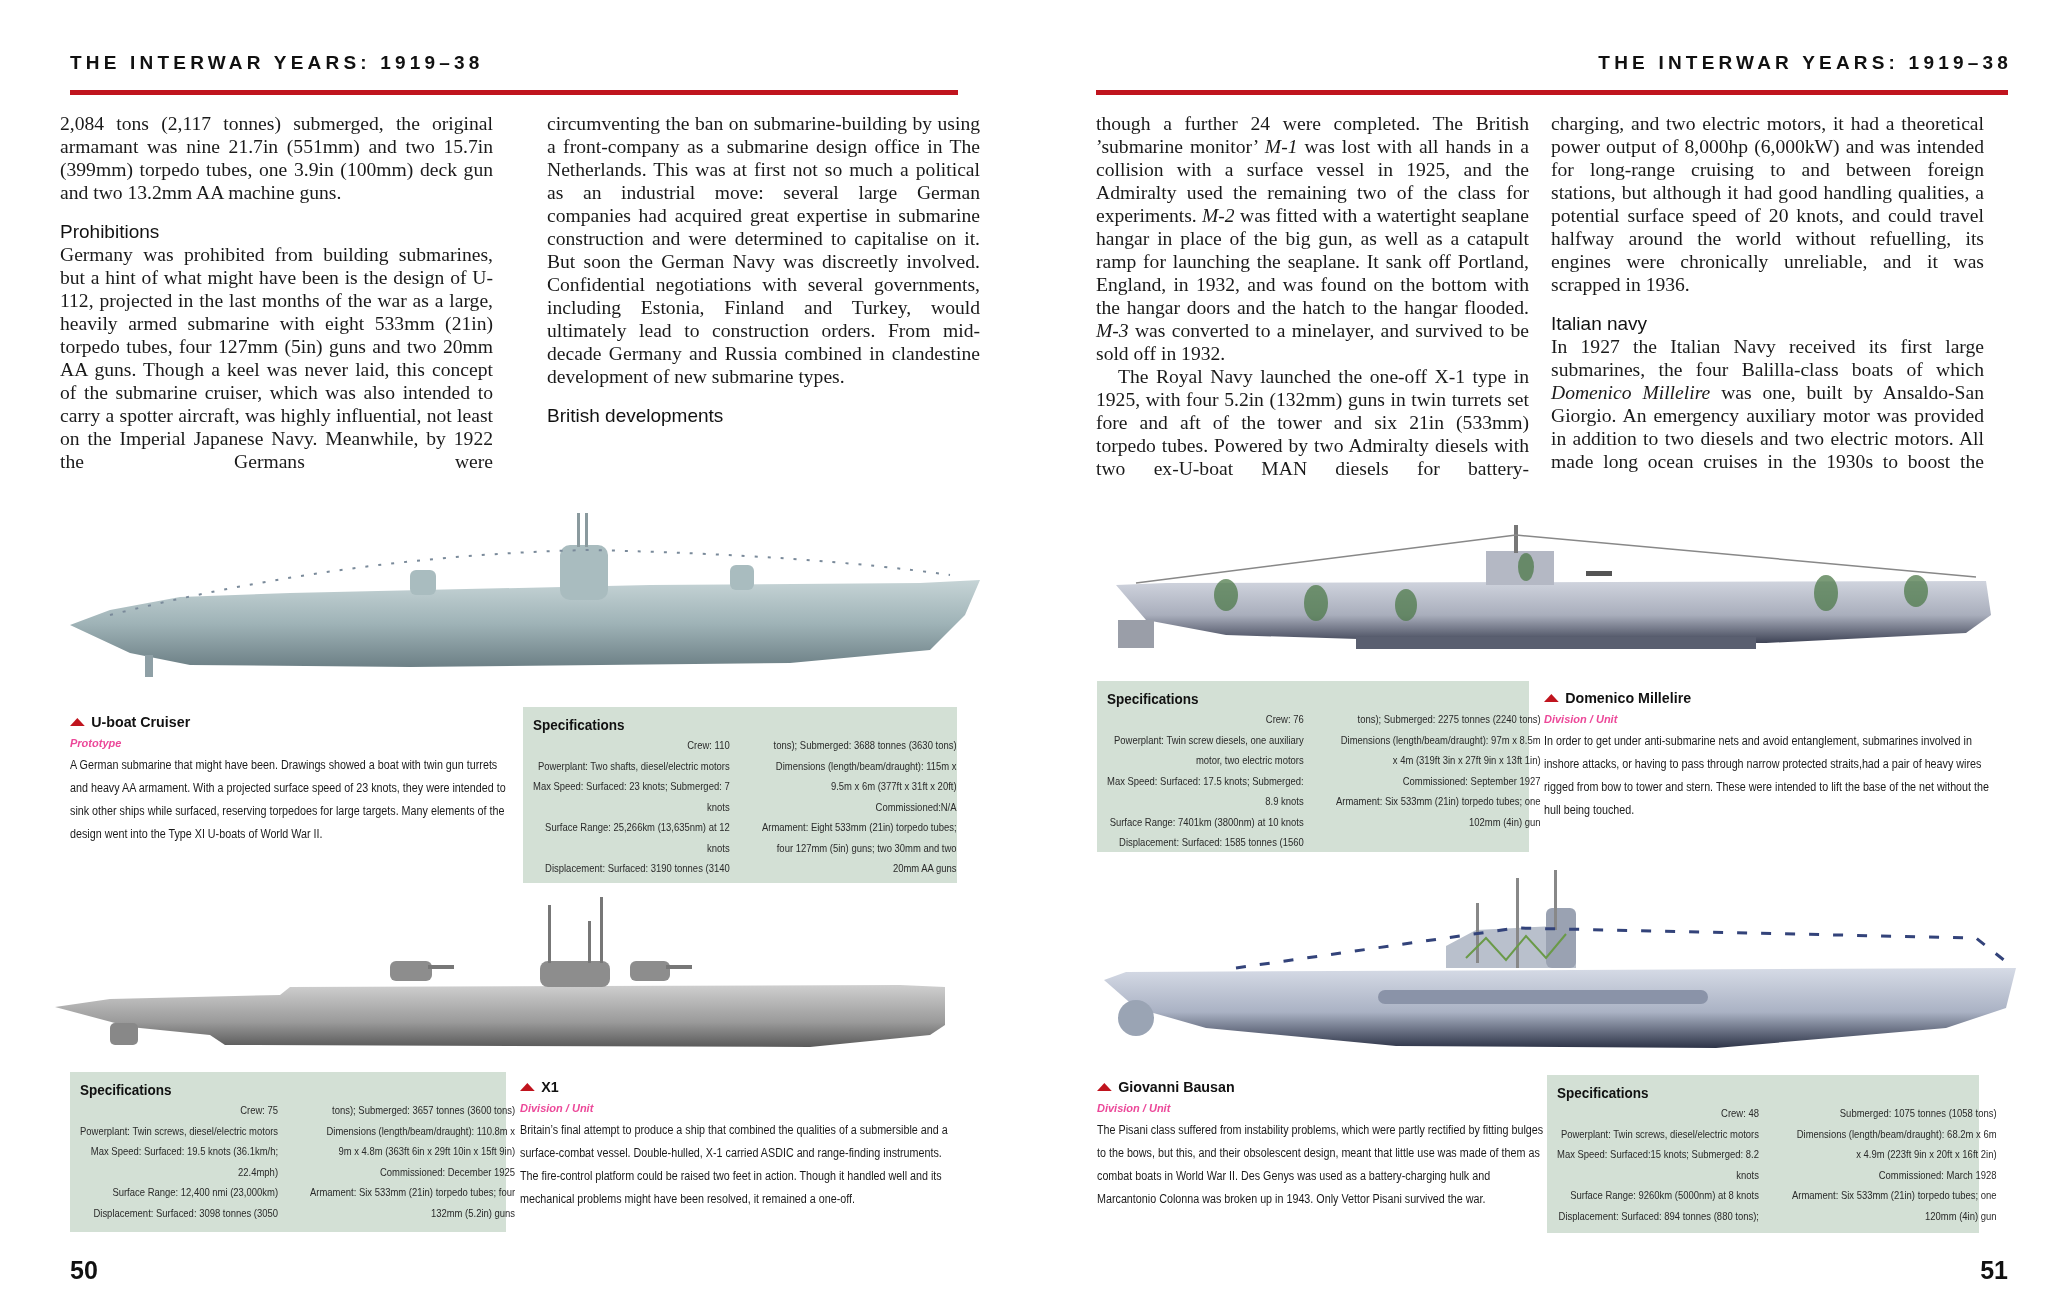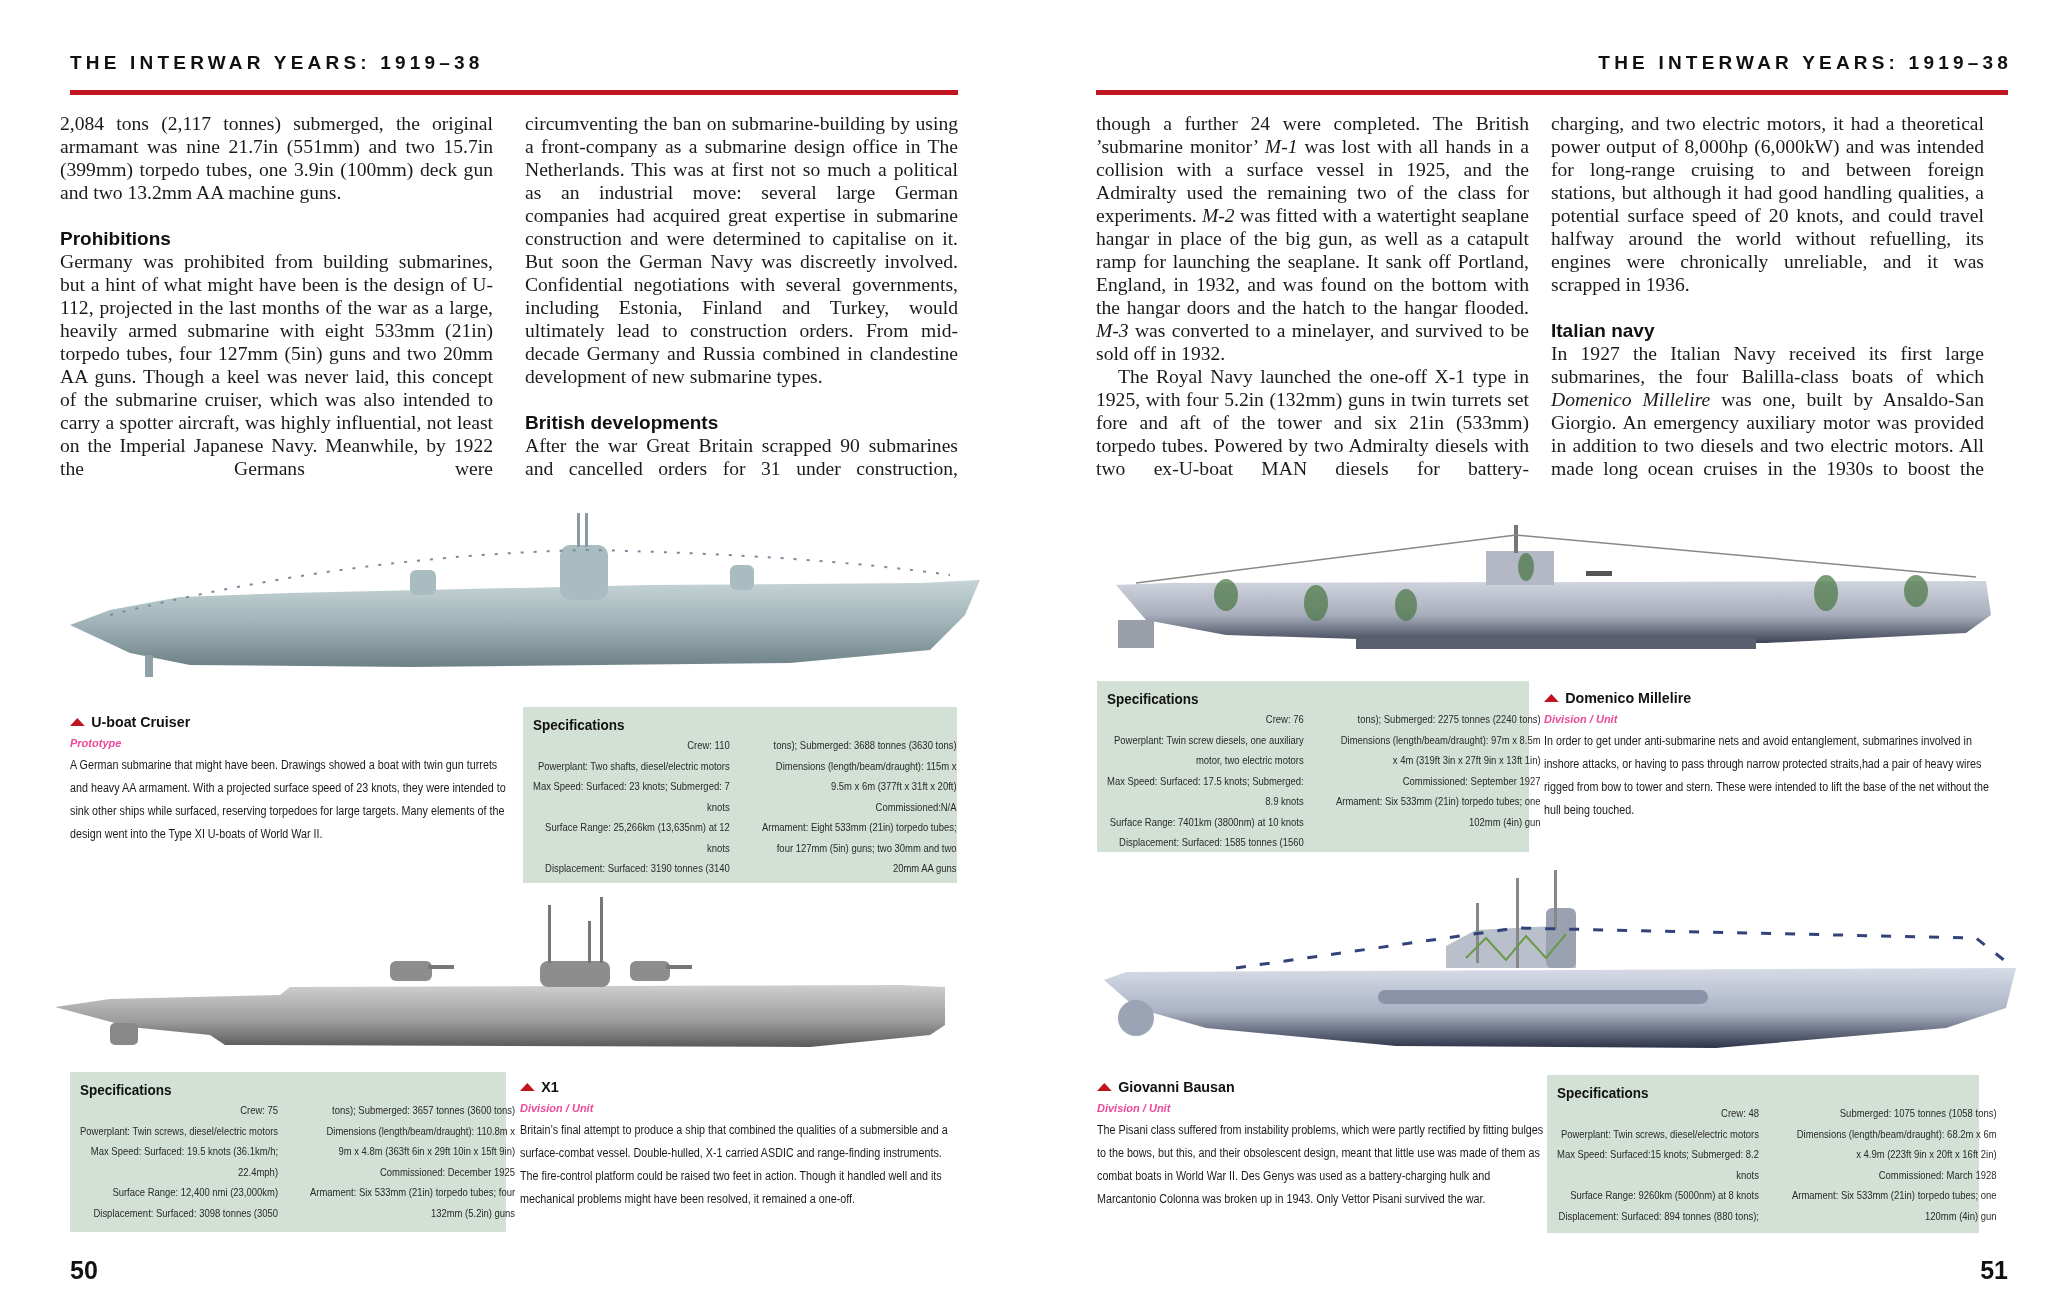--- a/index.html
+++ b/index.html
@@ -23,22 +23,22 @@
     .page.right .rule { left: 72px; width: 912px; }
 
     .col {
       position: absolute; top: 112px; width: 433px;
       font-family: "Liberation Serif", serif; font-size: 19.6px; line-height: 23px;
       text-align: justify; color: #1a1a1a;
     }
     .col p { margin: 0; }
     .col p.indent { text-indent: 22px; }
     .col h3 {
-      font-family: "Liberation Sans", sans-serif; font-weight: bold; font-size: 19px;
-      margin-top: 23px; line-height: 23px; color: #111;
+      font-family: "Liberation Sans", sans-serif; font-weight: normal; font-size: 19px;
+      margin-top: 16px; line-height: 23px; color: #111;
     }
     .col i { font-style: italic; }
 
     .sub { position: absolute; }
     .sub svg { display: block; width: 100%; height: 100%; }
 
     .caption { position: absolute; font-family: "Liberation Sans", sans-serif; }
     .caption .title {
       font-weight: bold; font-size: 15.5px; line-height: 20px; color: #111;
       display: flex; align-items: center; gap: 7px; transform: scaleX(0.92); transform-origin: left;
@@ -84,24 +84,23 @@
 <div class="page left">
   <div class="running-head">THE INTERWAR YEARS: 1919–38</div>
   <div class="rule"></div>
 
   <div class="col" style="left:60px;">
     <p>2,084 tons (2,117 tonnes) submerged, the original armamant was nine 21.7in (551mm) and two 15.7in (399mm) torpedo tubes, one 3.9in (100mm) deck gun and two 13.2mm AA machine guns.</p>
     <h3>Prohibitions</h3>
     <p style="text-align-last: justify;">Germany was prohibited from building submarines, but a hint of what might have been is the design of U-112, projected in the last months of the war as a large, heavily armed submarine with eight 533mm (21in) torpedo tubes, four 127mm (5in) guns and two 20mm AA guns. Though a keel was never laid, this concept of the submarine cruiser, which was also intended to carry a spotter aircraft, was highly influential, not least on the Imperial Japanese Navy. Meanwhile, by 1922 the Germans were</p>
   </div>
 
-  <div class="col" style="left:525px;">
+  <div class="col" style="left:547px;">
     <p>circumventing the ban on submarine-building by using a front-company as a submarine design office in The Netherlands. This was at first not so much a political as an industrial move: several large German companies had acquired great expertise in submarine construction and were determined to capitalise on it. But soon the German Navy was discreetly involved. Confidential negotiations with several governments, including Estonia, Finland and Turkey, would ultimately lead to construction orders. From mid-decade Germany and Russia combined in clandestine development of new submarine types.</p>
     <h3>British developments</h3>
-    <p style="text-align-last: justify;">After the war Great Britain scrapped 90 submarines and cancelled orders for 31 under construction,</p>
   </div>
 
   <div class="sub" style="left:50px; top:505px; width:930px; height:180px;">
     <svg viewBox="0 0 930 180">
       <defs>
         <linearGradient id="g1" x1="0" y1="0" x2="0" y2="1">
           <stop offset="0" stop-color="#c6d4d6"></stop>
             <stop offset="0.5" stop-color="#9fb3b7"></stop>
             <stop offset="1" stop-color="#6d8086"></stop>
         </linearGradient>

